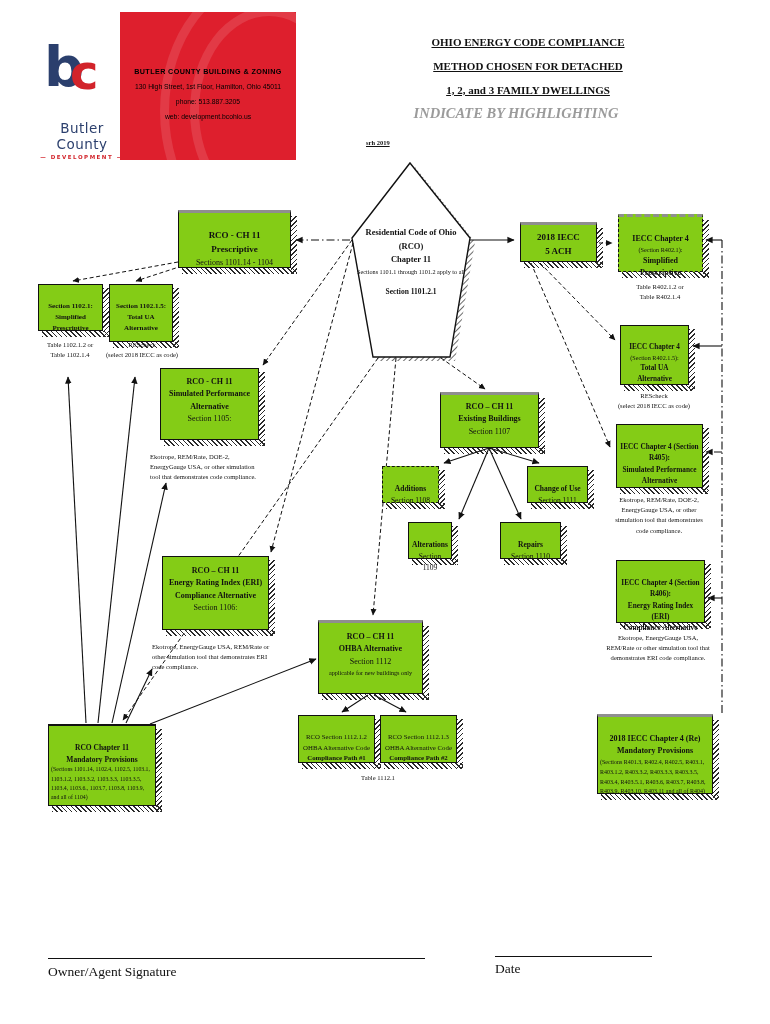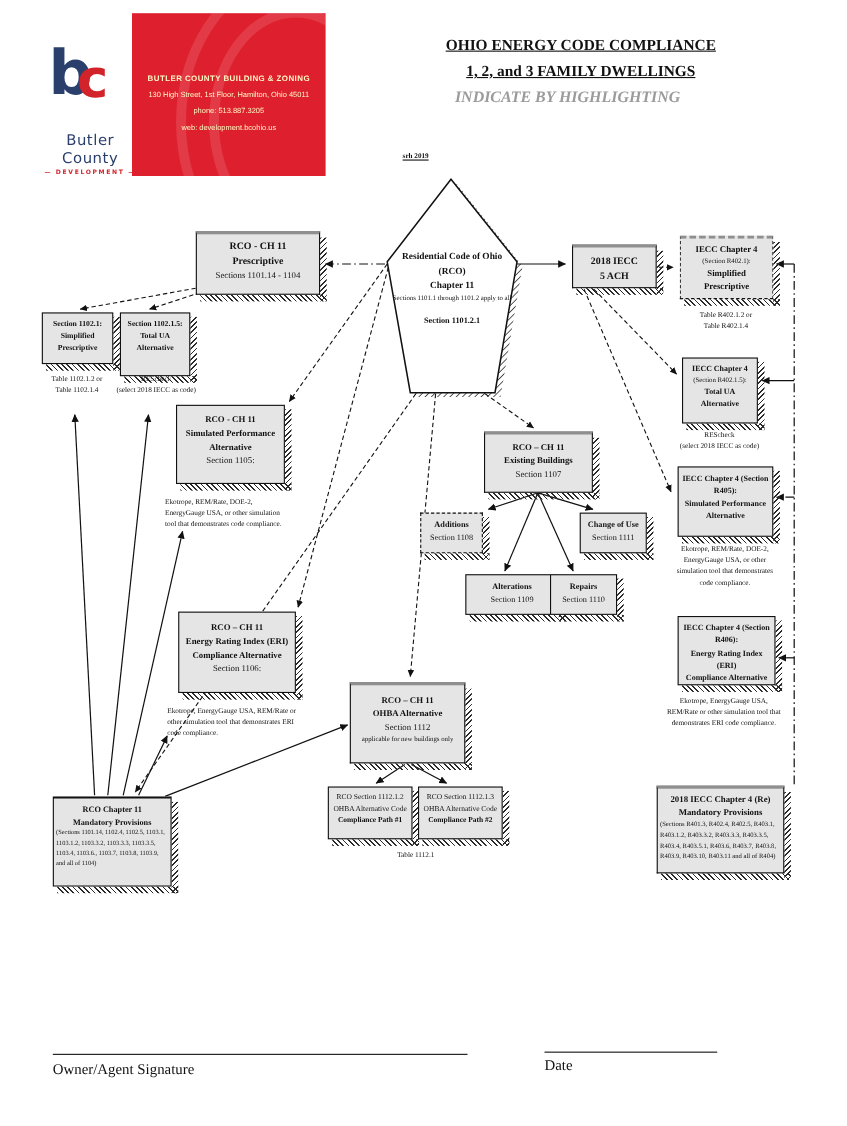--- a/index.html
+++ b/index.html
@@ -11,32 +11,32 @@
   }
   
   .logo { position:absolute; left:36px; top:42px; width:92px; text-align:center; }
   .bc { position:relative; height:64px; font-family:"DejaVu Sans",sans-serif; font-weight:bold; }
   .bc .b { position:absolute; left:8px; top:-8px; font-size:56px; color:var(--logo_navy,#2b3f6d); }
   .bc .c { position:absolute; left:34px; top:2px; font-size:48px; color:var(--logo_red,#d2232a); }
   .bc .ohio { position:absolute; left:48px; top:30px; font-size:9px; color:#fff; font-style:italic; }
   .logo .nm { display:block; margin-top:14px; font-family:"DejaVu Sans",sans-serif; color:var(--logo_navy,#2b3f6d); font-size:13.5px; letter-spacing:.5px; }
   .logo .tg { display:block; margin-top:2px; font-family:"DejaVu Sans",sans-serif; color:var(--logo_red,#d2232a); font-size:5.5px; letter-spacing:1.5px; font-weight:bold; }
   .card { position:absolute; left:120px; top:12px; width:176px; height:148px; background:var(--card_red,#de1f2d); overflow:hidden;
-          color:#fef9c3; font-family:"Liberation Sans",sans-serif; text-align:center; padding-top:52px; z-index:1; }
+          color:#000000; font-family:"Liberation Sans",sans-serif; text-align:center; padding-top:52px; z-index:1; }
   .card::before, .card::after { content:""; position:absolute; border:9px solid rgba(255,255,255,.12); border-radius:50%; }
   .card::before { width:200px; height:260px; left:40px; top:-40px; }
   .card::after { width:140px; height:190px; left:70px; top:-5px; }
   .card span { position:relative; display:block; line-height:15px; font-size:6.8px; z-index:2; }
   .card .cn { font-weight:bold; font-size:7.2px; letter-spacing:.4px; }
   .titleblock { position:absolute; left:366px; top:30px; width:300px; text-align:center; }
-  .titleblock .tl { display:block; font-weight:bold; font-size:14px; line-height:24px; text-decoration:underline;margin-left:24px; }
+  .titleblock .tl { display:block; font-weight:bold; font-size:11px; line-height:24px; text-decoration:underline;margin-left:24px; }
   .titleblock .sub { display:block; font-weight:bold; font-style:italic; font-size:14.5px; line-height:22px; color:var(--subtitle_gray,#9b9b9b); }
   .note { position:absolute; left:366px; top:139px; font-size:6.5px; font-weight:bold; text-decoration:underline; }
   
-  .bx { position:absolute; background:#e5e5e5; border:1.2px solid #111; text-align:center; padding:4px 2px; z-index:3; }
+  .bx { position:absolute; background:#84cc16; border:1.2px solid #111; text-align:center; padding:16px 2px; z-index:3; }
   .gt { border-top:3.5px solid #8f8f8f; }
   .dash { border-style:dashed; border-top-style:dashed; }
   .sh::before { content:""; position:absolute; top:3px; right:-7px; width:6px; bottom:-7px;
     background:repeating-linear-gradient(135deg,#2a2a2a 0 1.1px,transparent 1.1px 3.4px); }
   .sh::after { content:""; position:absolute; left:3px; right:-7px; bottom:-7px; height:6px;
     background:repeating-linear-gradient(45deg,#2a2a2a 0 1.1px,transparent 1.1px 3.4px); }
   .ln { display:block; font-size:8px; line-height:1.55; }
   .ln.b { font-weight:bold; }
   .ln.sm { font-size:6.2px; }
   .cap { position:absolute; text-align:center; font-size:6.6px; line-height:1.55; z-index:3; }
@@ -69,20 +69,21 @@
 
   <div class="card">
     <span class="cn">BUTLER COUNTY BUILDING &amp; ZONING</span>
     <span>130 High Street, 1st Floor, Hamilton, Ohio 45011</span>
     <span>phone: 513.887.3205</span>
     <span>web: development.bcohio.us</span>
   </div>
 
   <div class="titleblock">
     <span class="tl">OHIO ENERGY CODE COMPLIANCE</span>
+    <span class="tl">METHOD CHOSEN FOR DETACHED</span>
     <span class="tl">1, 2, and 3 FAMILY DWELLINGS</span>
     <span class="sub">INDICATE BY HIGHLIGHTING</span>
   </div>
   <span class="note">srh 2019</span>
 
   <svg class="wires" width="770" height="1024" viewBox="0 0 770 1024">
     <defs>
       <marker id="ar" markerWidth="8" markerHeight="8" refX="6" refY="3.5" orient="auto">
         <path d="M0,0.5 L6.5,3.5 L0,6.5 z" fill="#111"></path>
       </marker>
@@ -197,21 +198,21 @@
   </div>
 
   <div class="bx sh dash" style="left:382px;top:466px;width:57px;height:37px">
     <span class="ln b" style="font-size:7.5px">Additions</span>
     <span class="ln" style="font-size:7.5px">Section 1108</span>
   </div>
   <div class="bx sh" style="left:527px;top:466px;width:61px;height:37px">
     <span class="ln b" style="font-size:7.5px">Change of Use</span>
     <span class="ln" style="font-size:7.5px">Section 1111</span>
   </div>
-  <div class="bx sh" style="left:423px;top:522px;width:85px;height:37px">
+  <div class="bx sh" style="left:408px;top:522px;width:44px;height:37px">
     <span class="ln b" style="font-size:7.5px">Alterations</span>
     <span class="ln" style="font-size:7.5px">Section 1109</span>
   </div>
   <div class="bx sh" style="left:500px;top:522px;width:61px;height:37px">
     <span class="ln b" style="font-size:7.5px">Repairs</span>
     <span class="ln" style="font-size:7.5px">Section 1110</span>
   </div>
 
   <div class="bx sh" style="left:620px;top:325px;width:69px;height:60px">
     <span class="ln b" style="font-size:7.2px">IECC Chapter 4</span>

